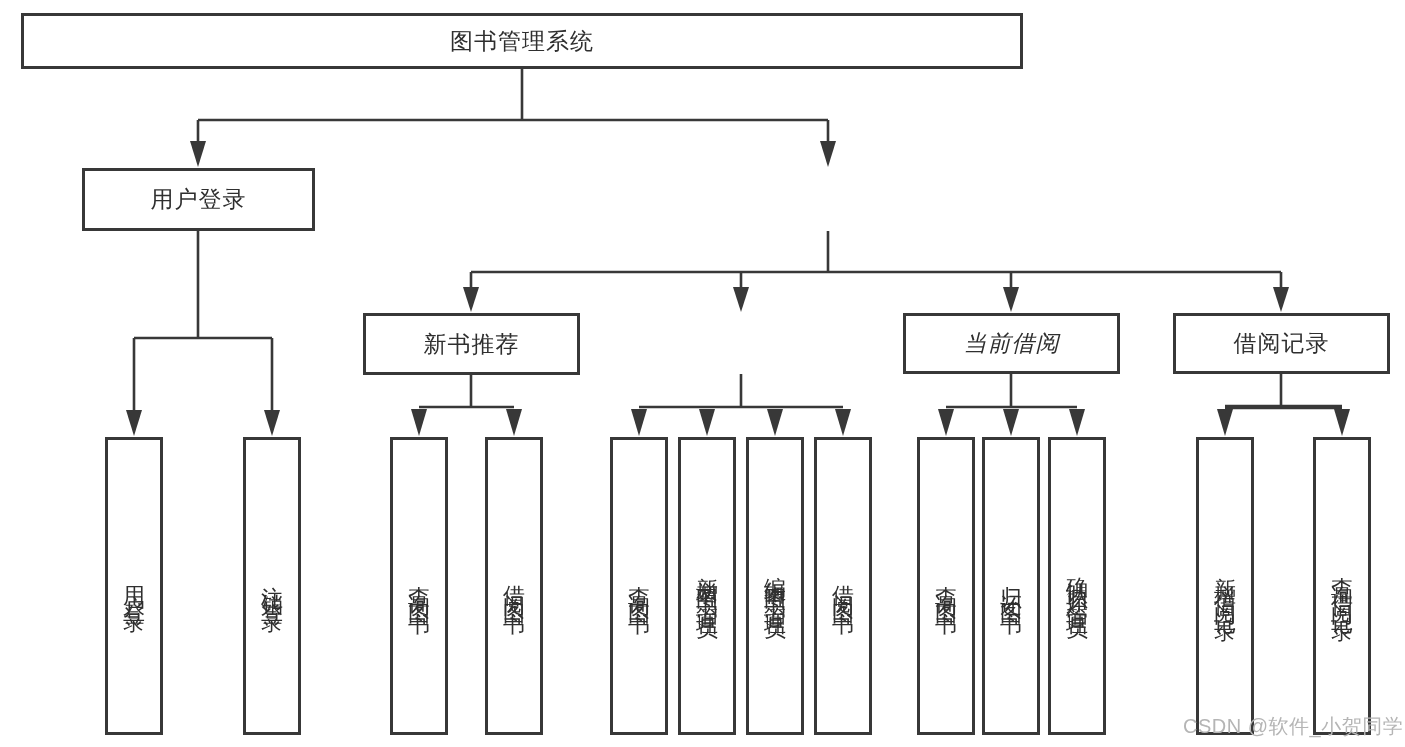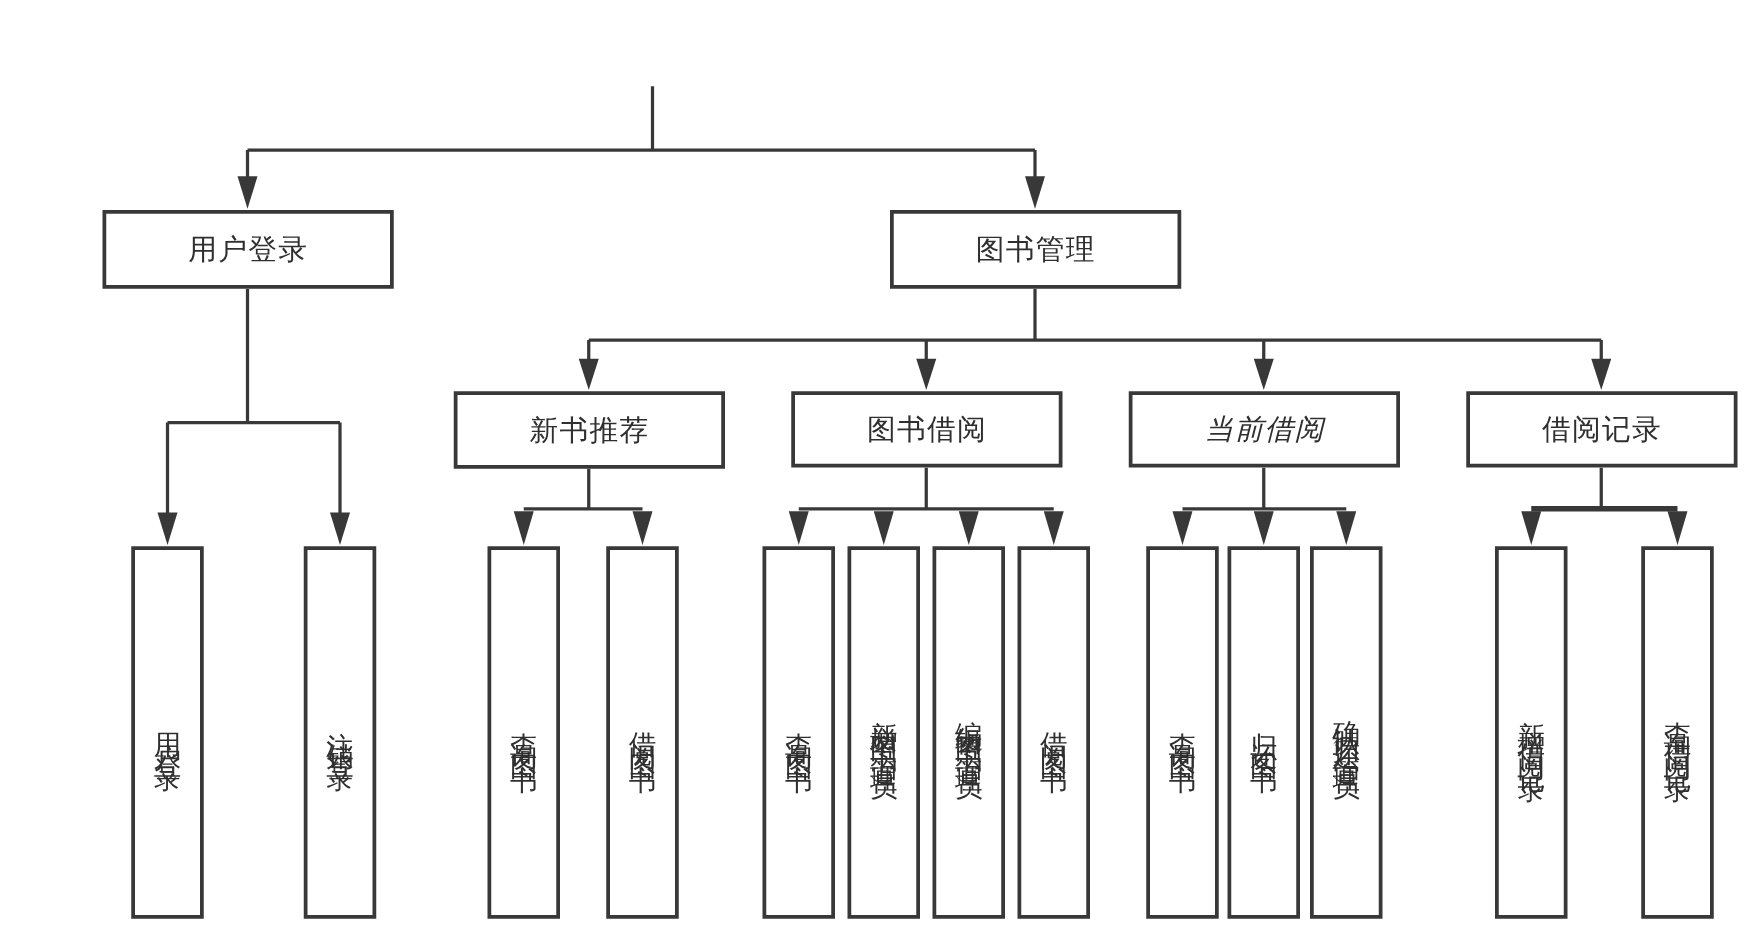--- a/index.html
+++ b/index.html
@@ -122,33 +122,30 @@
 
       <polygon points="938,409 954,409 946,436"></polygon>
       <polygon points="1003,409 1019,409 1011,436"></polygon>
       <polygon points="1069,409 1085,409 1077,436"></polygon>
 
       <polygon points="1217,409 1233,409 1225,436"></polygon>
       <polygon points="1334,409 1350,409 1342,436"></polygon>
     </g>
   </svg>
 
+  <div class="box box-h" style="left:21px; top:13px; width:1002px; height:56px;">
+    <span>图书管理系统</span>
+  </div>
 
   <div class="box box-h" style="left:82px; top:168px; width:233px; height:63px;">
     <span>用户登录</span>
   </div>
-  <div class="box box-h" style="left:712px; top:168px; width:233px; height:63px;">
-    <span>图书管理</span>
-  </div>
 
   <div class="box box-h" style="left:363px; top:313px; width:217px; height:62px;">
     <span>新书推荐</span>
-  </div>
-  <div class="box box-h" style="left:633px; top:313px; width:217px; height:61px;">
-    <span>图书借阅</span>
   </div>
   <div class="box box-h" style="left:903px; top:313px; width:217px; height:61px;font-style:italic;">
     <span>当前借阅</span>
   </div>
   <div class="box box-h" style="left:1173px; top:313px; width:217px; height:61px;">
     <span>借阅记录</span>
   </div>
 
   <div class="box box-v" style="left:105px;">
     <span>用户登录</span>
@@ -187,14 +184,15 @@
     <span class="tight">确认归还（管理员）</span>
   </div>
 
   <div class="box box-v" style="left:1196px;">
     <span>新增借阅记录</span>
   </div>
   <div class="box box-v" style="left:1313px;">
     <span>查询借阅记录</span>
   </div>
 
+  <div class="watermark">CSDN @软件_小贺同学</div>
 
 </div>
 
 </body></html>

